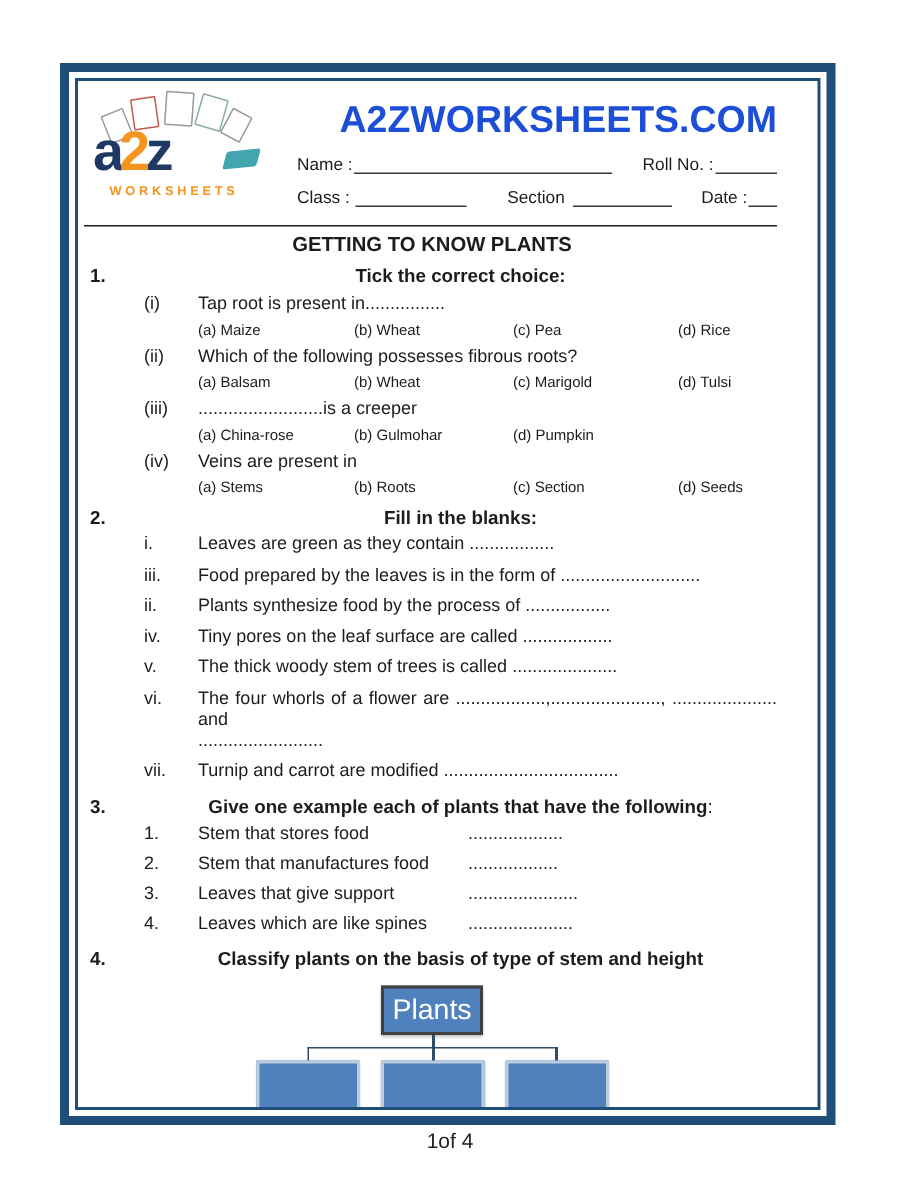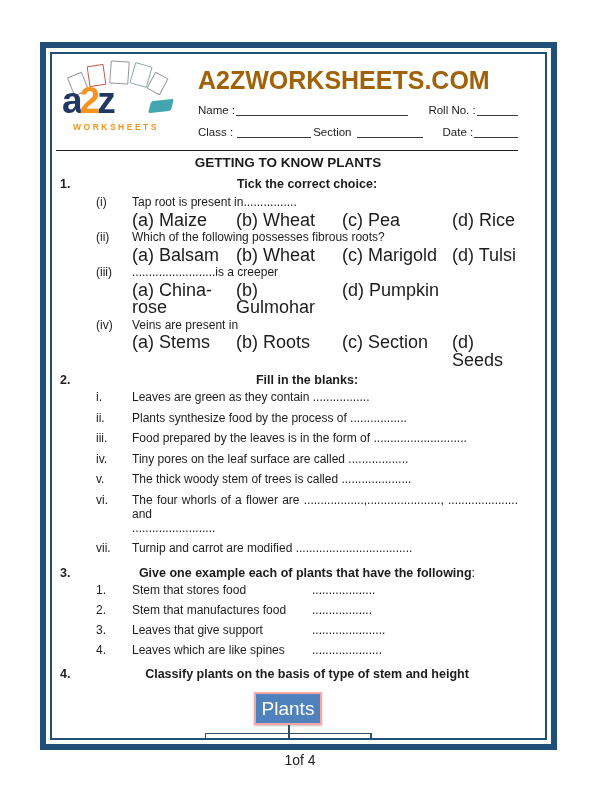--- a/index.html
+++ b/index.html
@@ -24,49 +24,49 @@
   .p5 { width:15px; height:19px; left:92px; top:14px; transform:rotate(28deg); }
   .swoosh { position:absolute; width:22px; height:12px; right:2px; top:40px;
     background:#2E9BA6; transform:skewX(-20deg) rotate(-6deg); border-radius:2px; opacity:.9; }
   .logo-text { position:absolute; left:4px; top:22px; font-weight:bold; font-size:37px;
     letter-spacing:-3px; line-height:1; }
   .l-a,.l-z { color:#203864; } .l-2 { color:#F5941F; }
   .logo-sub { position:absolute; left:2px; top:62px; width:112px; text-align:center;
     color:#F5941F; font-weight:bold; font-size:8.5px; letter-spacing:2.5px; }
 
   .header-right { flex:1; padding-left:24px; padding-top:6px; }
-  .site-title { text-align:left; color:#a16207; font-weight:bold; font-size:25px;
+  .site-title { text-align:right; color:#1d4ed8; font-weight:bold; font-size:25px;
     letter-spacing:0px; margin-bottom:9px; }
   .field-row { display:flex; align-items:flex-end; font-size:11.5px; margin-bottom:10px; }
   .fr-left { flex:0 0 72%; display:flex; align-items:flex-start; padding-right:20px; }
   .fr-right { flex:1; display:flex; align-items:flex-end; }
   .flabel { white-space:nowrap; }
   .fline { display:inline-block; border-bottom:1.4px solid #3a3a3a; height:12px; }
   .grow { flex:1; margin-left:1px; }
   .w-class { width:74px; margin-left:4px; } .w-section { width:66px; margin-left:5px; }
-  .sec-label { margin-left:2px; }
+  .sec-label { margin-left:27px; }
 
   .divider { border-top:1.6px solid #1d1d1d; margin:2px 0 4px -2px; }
 
   
   .ws-title { text-align:center; font-weight:bold; font-size:13.5px; margin:2px 0 7px; }
   .q { display:grid; grid-template-columns:36px 1fr; padding-left:2px; margin-bottom:4px; }
   .qnum { font-weight:bold; font-size:12.5px; }
   .qheading { font-weight:bold; font-size:12.5px; margin-bottom:3px;text-align:center; }
   .qheading .colon { font-weight:normal; }
   .sub { display:grid; grid-template-columns:36px 1fr; font-size:12px; line-height:17.5px; }
-  .opts { display:grid; grid-template-columns:104px 106px 110px auto; font-size:18px; line-height:17.5px; }
+  .opts { display:grid; grid-template-columns:104px 106px 110px auto; font-size:10px; line-height:17.5px; }
   .fill { display:grid; grid-template-columns:36px 1fr; font-size:12px; margin-bottom:6.5px; }
   .just { text-align:justify; text-align-last:justify; }
   .ex { display:grid; grid-template-columns:36px 180px auto; font-size:12px; margin-bottom:6px; }
 
   
   .diagram { margin-top:8px; }
   .root-box { width:68px; height:33px; margin:0 auto; background:#4F81BD;
-    border:2px solid #fca5a5; box-shadow:0 1px 2px rgba(0,0,0,.25);
+    border:2px solid #404040; box-shadow:0 1px 2px rgba(0,0,0,.25);
     color:#fff; font-size:19px; text-align:center; line-height:29px; }
   .connectors { position:relative; width:167px; height:17px; margin:0 auto; }
   .c-line { position:absolute; background:#2E4D6B; }
   .c-top { left:50%; top:0; width:1.6px; height:8px; }
   .c-h { left:0; top:8px; width:100%; height:1.6px; }
   .c-d1 { left:0; top:8px; width:1.6px; height:9px; }
   .c-d2 { left:50%; top:8px; width:1.6px; height:9px; }
   .c-d3 { right:0; top:8px; width:1.6px; height:9px; }
   .children { display:flex; justify-content:center; gap:14px; }
   .child-box { width:69px; height:35px; background:#4F81BD;
@@ -192,26 +192,26 @@
       <div class="q">
         <div class="qnum">2.</div>
         <div class="qbody">
           <div class="qheading">Fill in the blanks:</div>
 
           <div class="fill">
             <span>i.</span>
             <span>Leaves are green as they contain .................</span>
           </div>
           <div class="fill">
+            <span>iii.</span>
+            <span>Food prepared by the leaves is in the form of ............................</span>
+          </div>
+          <div class="fill">
             <span>ii.</span>
             <span>Plants synthesize food by the process of .................</span>
-          </div>
-          <div class="fill">
-            <span>iii.</span>
-            <span>Food prepared by the leaves is in the form of ............................</span>
           </div>
           <div class="fill">
             <span>iv.</span>
             <span>Tiny pores on the leaf surface are called ..................</span>
           </div>
           <div class="fill">
             <span>v.</span>
             <span>The thick woody stem of trees is called  .....................</span>
           </div>
           <div class="fill">

